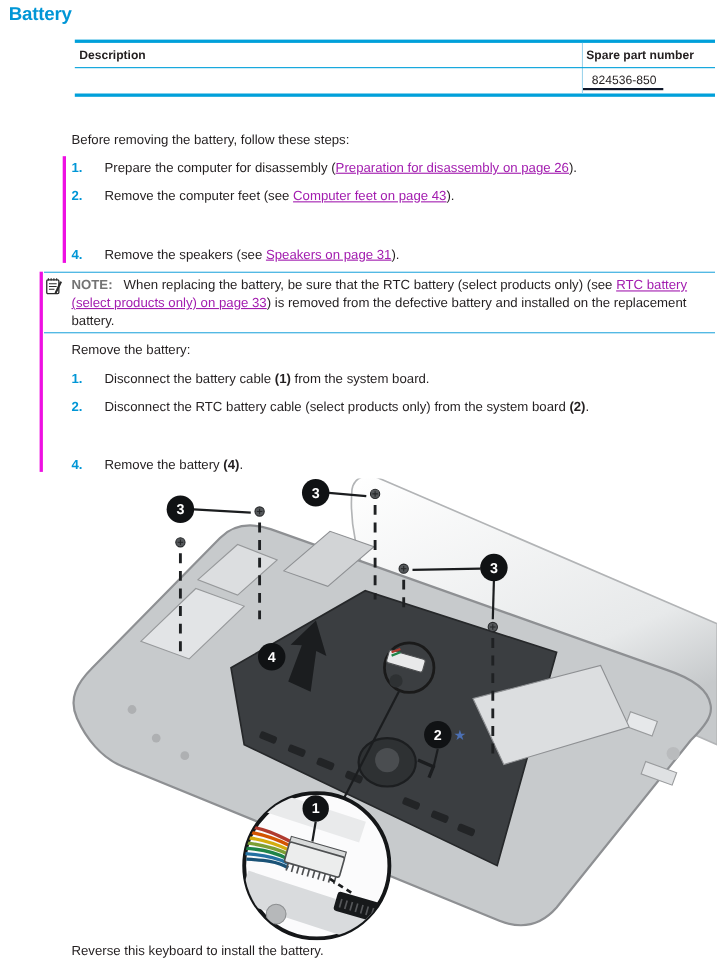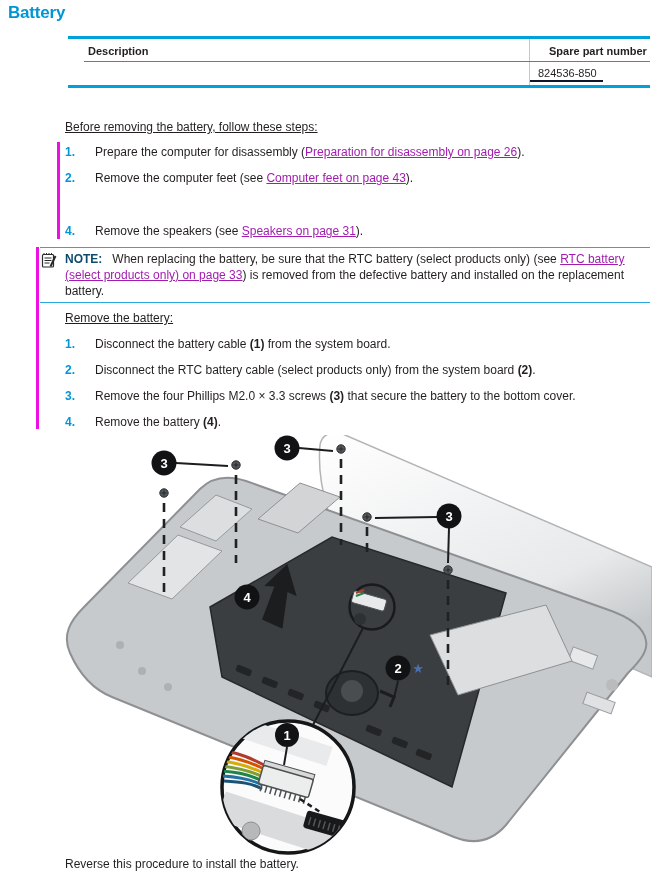--- a/index.html
+++ b/index.html
@@ -7,44 +7,44 @@
   .page {
     position:relative; width:652px; height:878px; background:#ffffff;
     font-family:"Liberation Sans", sans-serif; color:#231f20; overflow:hidden;padding-left:40px;
   }
   .title { position:absolute; left:8px; top:3px; font-size:17px; font-weight:bold;
            color:#0096d6; letter-spacing:-0.2px; }
 
   
   .spec-table { position:absolute; left:68px; top:36px; width:582px;
                 border-top:3px solid #00a0da; border-bottom:3px solid #00a0da; font-size:11px; }
-  .spec-header { position:relative; height:23px; border-bottom:1px solid #00a0da;margin-left:16px; }
+  .spec-header { position:relative; height:23px; border-bottom:1px solid #00a0da; }
   .spec-header .h1 { position:absolute; left:4px; top:6px; font-weight:bold; }
   .spec-header .h2 { position:absolute; left:465px; top:6px; font-weight:bold; }
   .spec-row { position:relative; height:23px; }
   .spec-row .c1 { position:absolute; left:4px; top:5px; }
   .spec-row .c2 { position:absolute; left:462px; top:5px; padding:0 6px 1px 8px;
                   border-bottom:2px solid #0f172a; }
   .col-div { position:absolute; left:461px; top:0; bottom:0; width:1px; background:#9ed4ec; }
 
-  .para { position:absolute; left:65px; font-size:12px;text-decoration:underline; }
+  .para { position:absolute; left:65px; font-size:12px; }
   .step { position:absolute; left:65px; font-size:12px; white-space:nowrap; }
   .step .num { display:inline-block; width:30px; color:#0096d6; font-weight:bold; }
   a.link { color:#a21caf; text-decoration:underline; cursor:pointer; }
   .bold { font-weight:bold; }
 
   .change-bar { position:absolute; width:3px; background:#ee10e2; }
   .bar1 { left:57px; top:142px; height:97px; }
   .bar2 { left:36px; top:247px; height:182px; }
 
   .note-rule { position:absolute; left:40px; width:610px; height:1px; background:#2aa9de; }
   .rule-top { top:247px; } .rule-bottom { top:302px; }
   .note-icon { position:absolute; left:41px; top:251px; }
   .note-body { position:absolute; left:65px; top:251px; width:585px; font-size:12px; line-height:16px; }
-  .note-label { color:#0c4a6e; font-weight:bold; margin-right:10px; }
+  .note-label { color:#737373; font-weight:bold; margin-right:10px; }
 
   .figure { position:absolute; left:0; top:435px; }
   .closing { position:absolute; left:65px; top:857px; font-size:12px; }
   svg text.co { font:bold 13px "Liberation Sans", sans-serif; fill:#ffffff; text-anchor:middle; }
   svg text.star { font:13px "DejaVu Sans", sans-serif; fill:#4c70b4; text-anchor:middle; }
 </style>
 </head>
 <body>
 
 <div class="page">
@@ -97,23 +97,20 @@
   <div class="note-rule rule-bottom"></div>
 
   <div class="para" style="top:311px">Remove the battery:</div>
 
   <div class="step" style="top:337px">
     <span class="num">1.</span><span>Disconnect the battery cable </span><span class="bold">(1)</span><span> from the system board.</span>
   </div>
   <div class="step" style="top:363px">
     <span class="num">2.</span><span>Disconnect the RTC battery cable (select products only) from the system board </span><span class="bold">(2)</span><span>.</span>
   </div>
-  <div class="step" style="top:389px">
-    <span class="num">3.</span><span>Remove the four Phillips M2.0 × 3.3 screws </span><span class="bold">(3)</span><span> that secure the battery to the bottom cover.</span>
-  </div>
   <div class="step" style="top:415px">
     <span class="num">4.</span><span>Remove the battery </span><span class="bold">(4)</span><span>.</span>
   </div>
 
   <div class="figure">
     <svg width="652" height="420" viewBox="0 0 652 420">
       <defs>
         <linearGradient id="lidGrad" x1="0" y1="0" x2="0.6" y2="1">
           <stop offset="0" stop-color="#ffffff"></stop>
             <stop offset="0.75" stop-color="#e7e9ea"></stop>
@@ -289,15 +286,15 @@
         </g>
         <g>
           <line x1="287" y1="312" x2="284" y2="330" stroke="#1b1d1f" stroke-width="2"></line>
           <circle cx="287" cy="300" r="12" fill="#101214"></circle>
           <text class="co" x="287" y="304.5">1</text>
         </g>
       </g>
     </svg>
   </div>
 
-  <div class="closing">Reverse this procedure to install the battery.</div>
+  <div class="closing">Reverse this keyboard to install the battery.</div>
 
 </div>
 
 </body></html>

